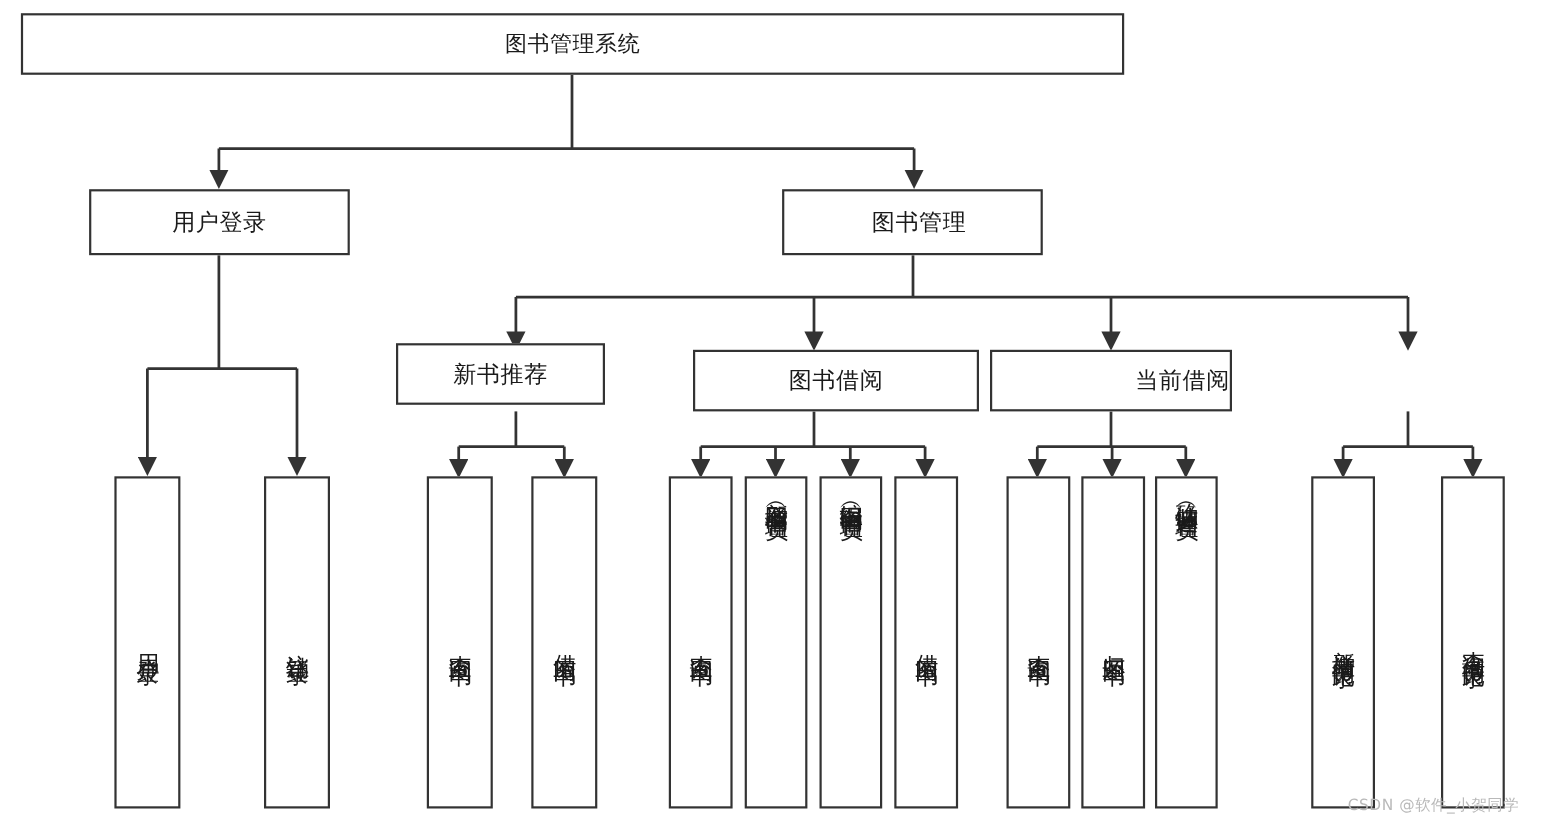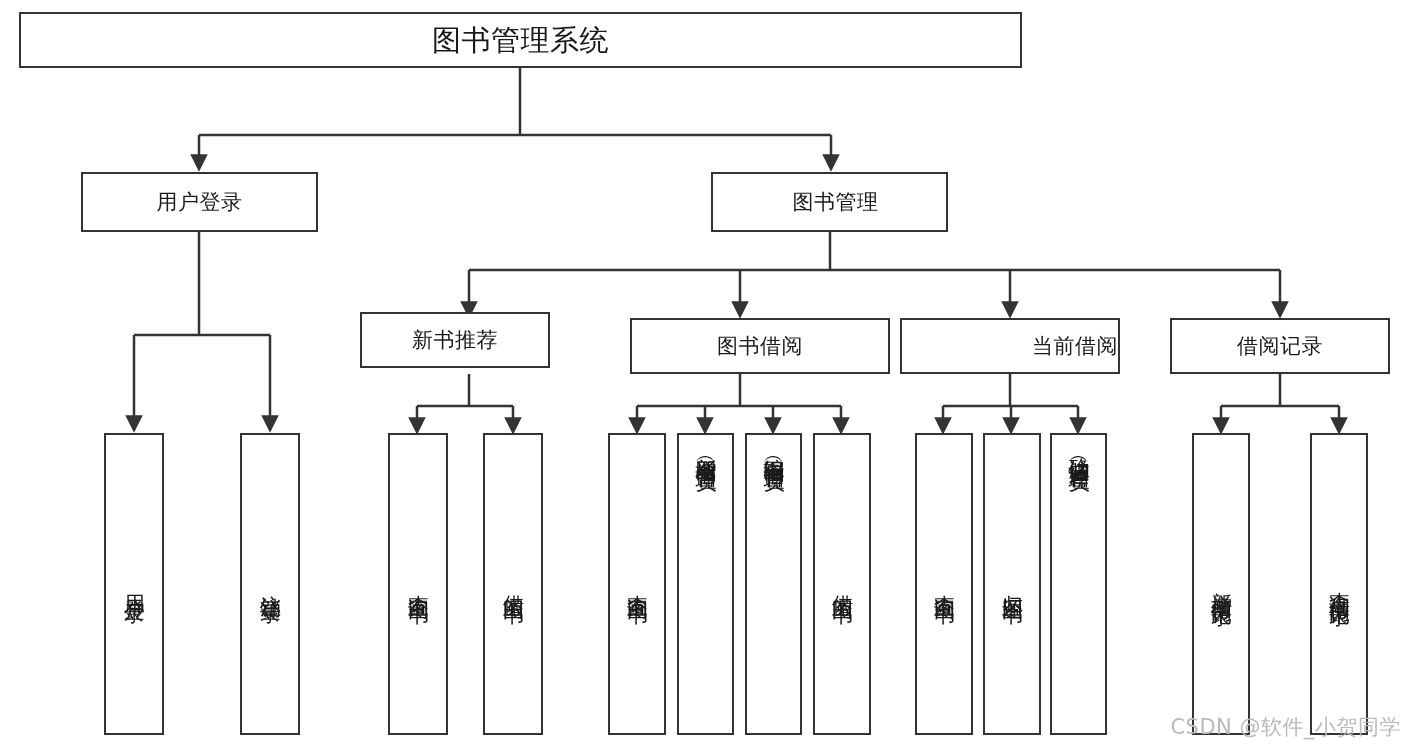--- a/index.html
+++ b/index.html
@@ -41,21 +41,21 @@
     display: block;
     text-align: center;
     white-space: nowrap;
   }
   
   .node.horiz .lbl {
     font-size: 21px;
     letter-spacing: 0.5px;
   }
   .node.root .lbl {
-    font-size: 29px;
+    font-size: 20px;
   }
   
   .node.vert {
     align-items: center;
     justify-content: center;
     padding: 6px 0;
   }
   .node.vert .lbl {
     writing-mode: vertical-rl;
     text-orientation: upright;
@@ -66,23 +66,23 @@
   }
   
   .node.vert.tall {
     align-items: flex-start;
   }
   .node.vert.tall .lbl {
     letter-spacing: 2px;
   }
   .watermark {
     position: absolute;
-    right: 4px;
+    right: 24px;
     bottom: 6px;
-    font-size: 21px;
+    font-size: 14px;
     color: #b9b9b9;
     white-space: nowrap;
     letter-spacing: 0.5px;
   }
 </style>
 </head>
 <body>
 
 <div id="canvas">
 
@@ -153,23 +153,20 @@
   </div>
 
   <div class="node horiz" style="left:630px; top:318px; width:260px; height:56px;">
     <span class="lbl">图书借阅</span>
   </div>
 
   <div class="node horiz" style="left:900px; top:318px; width:220px; height:56px;justify-content:flex-end;">
     <span class="lbl">当前借阅</span>
   </div>
 
-  <div class="node horiz" style="left:1170px; top:318px; width:220px; height:56px;">
-    <span class="lbl">借阅记录</span>
-  </div>
 
   <div class="node vert" style="left:104px; top:433px; width:60px; height:302px;">
     <span class="lbl">用户登录</span>
   </div>
 
   <div class="node vert" style="left:240px; top:433px; width:60px; height:302px;">
     <span class="lbl">注销登录</span>
   </div>
 
   <div class="node vert" style="left:388px; top:433px; width:60px; height:302px;">

